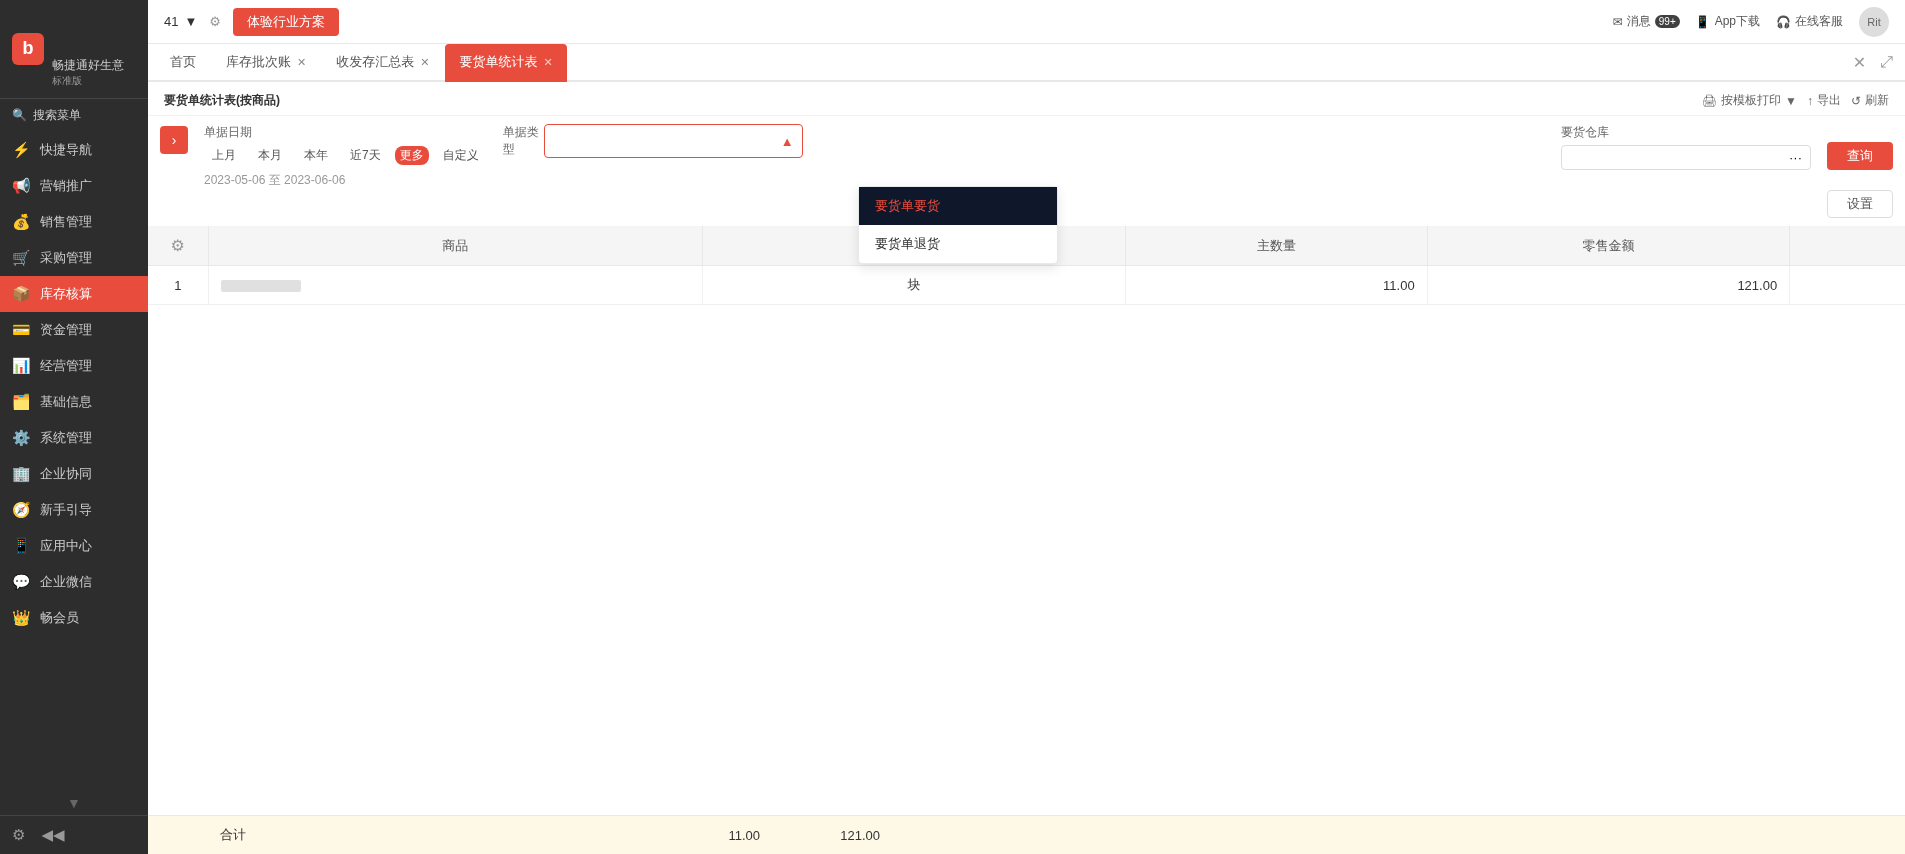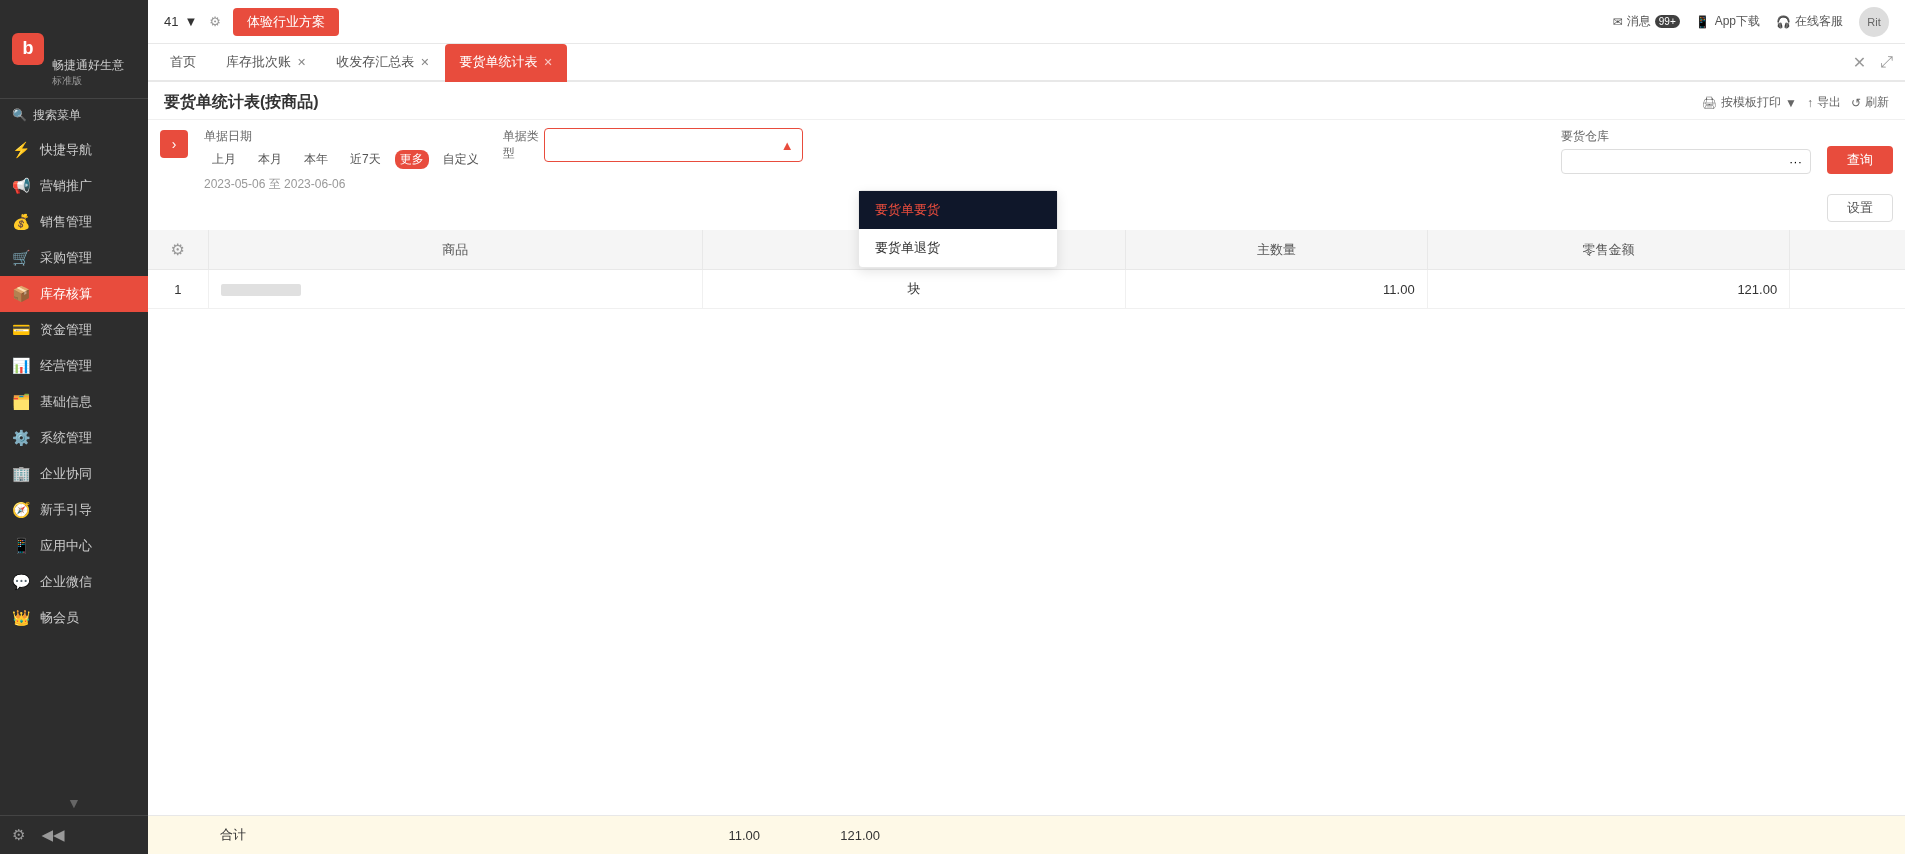--- a/index.html
+++ b/index.html
@@ -194,21 +194,21 @@
 
     
     .page-header {
       display: flex;
       align-items: center;
       justify-content: space-between;
       padding: 10px 16px 6px;
       background: #fff;
       flex-shrink: 0;
     }
-    .page-title { font-size: 16px; font-weight: bold; color: #333; }
+    .page-title { font-size: 12px; font-weight: bold; color: #333; }
     .page-actions { display: flex; align-items: center; gap: 10px; }
     .page-action-btn {
       display: flex;
       align-items: center;
       gap: 4px;
       color: #666;
       cursor: pointer;
       font-size: 12px;
     }
 

